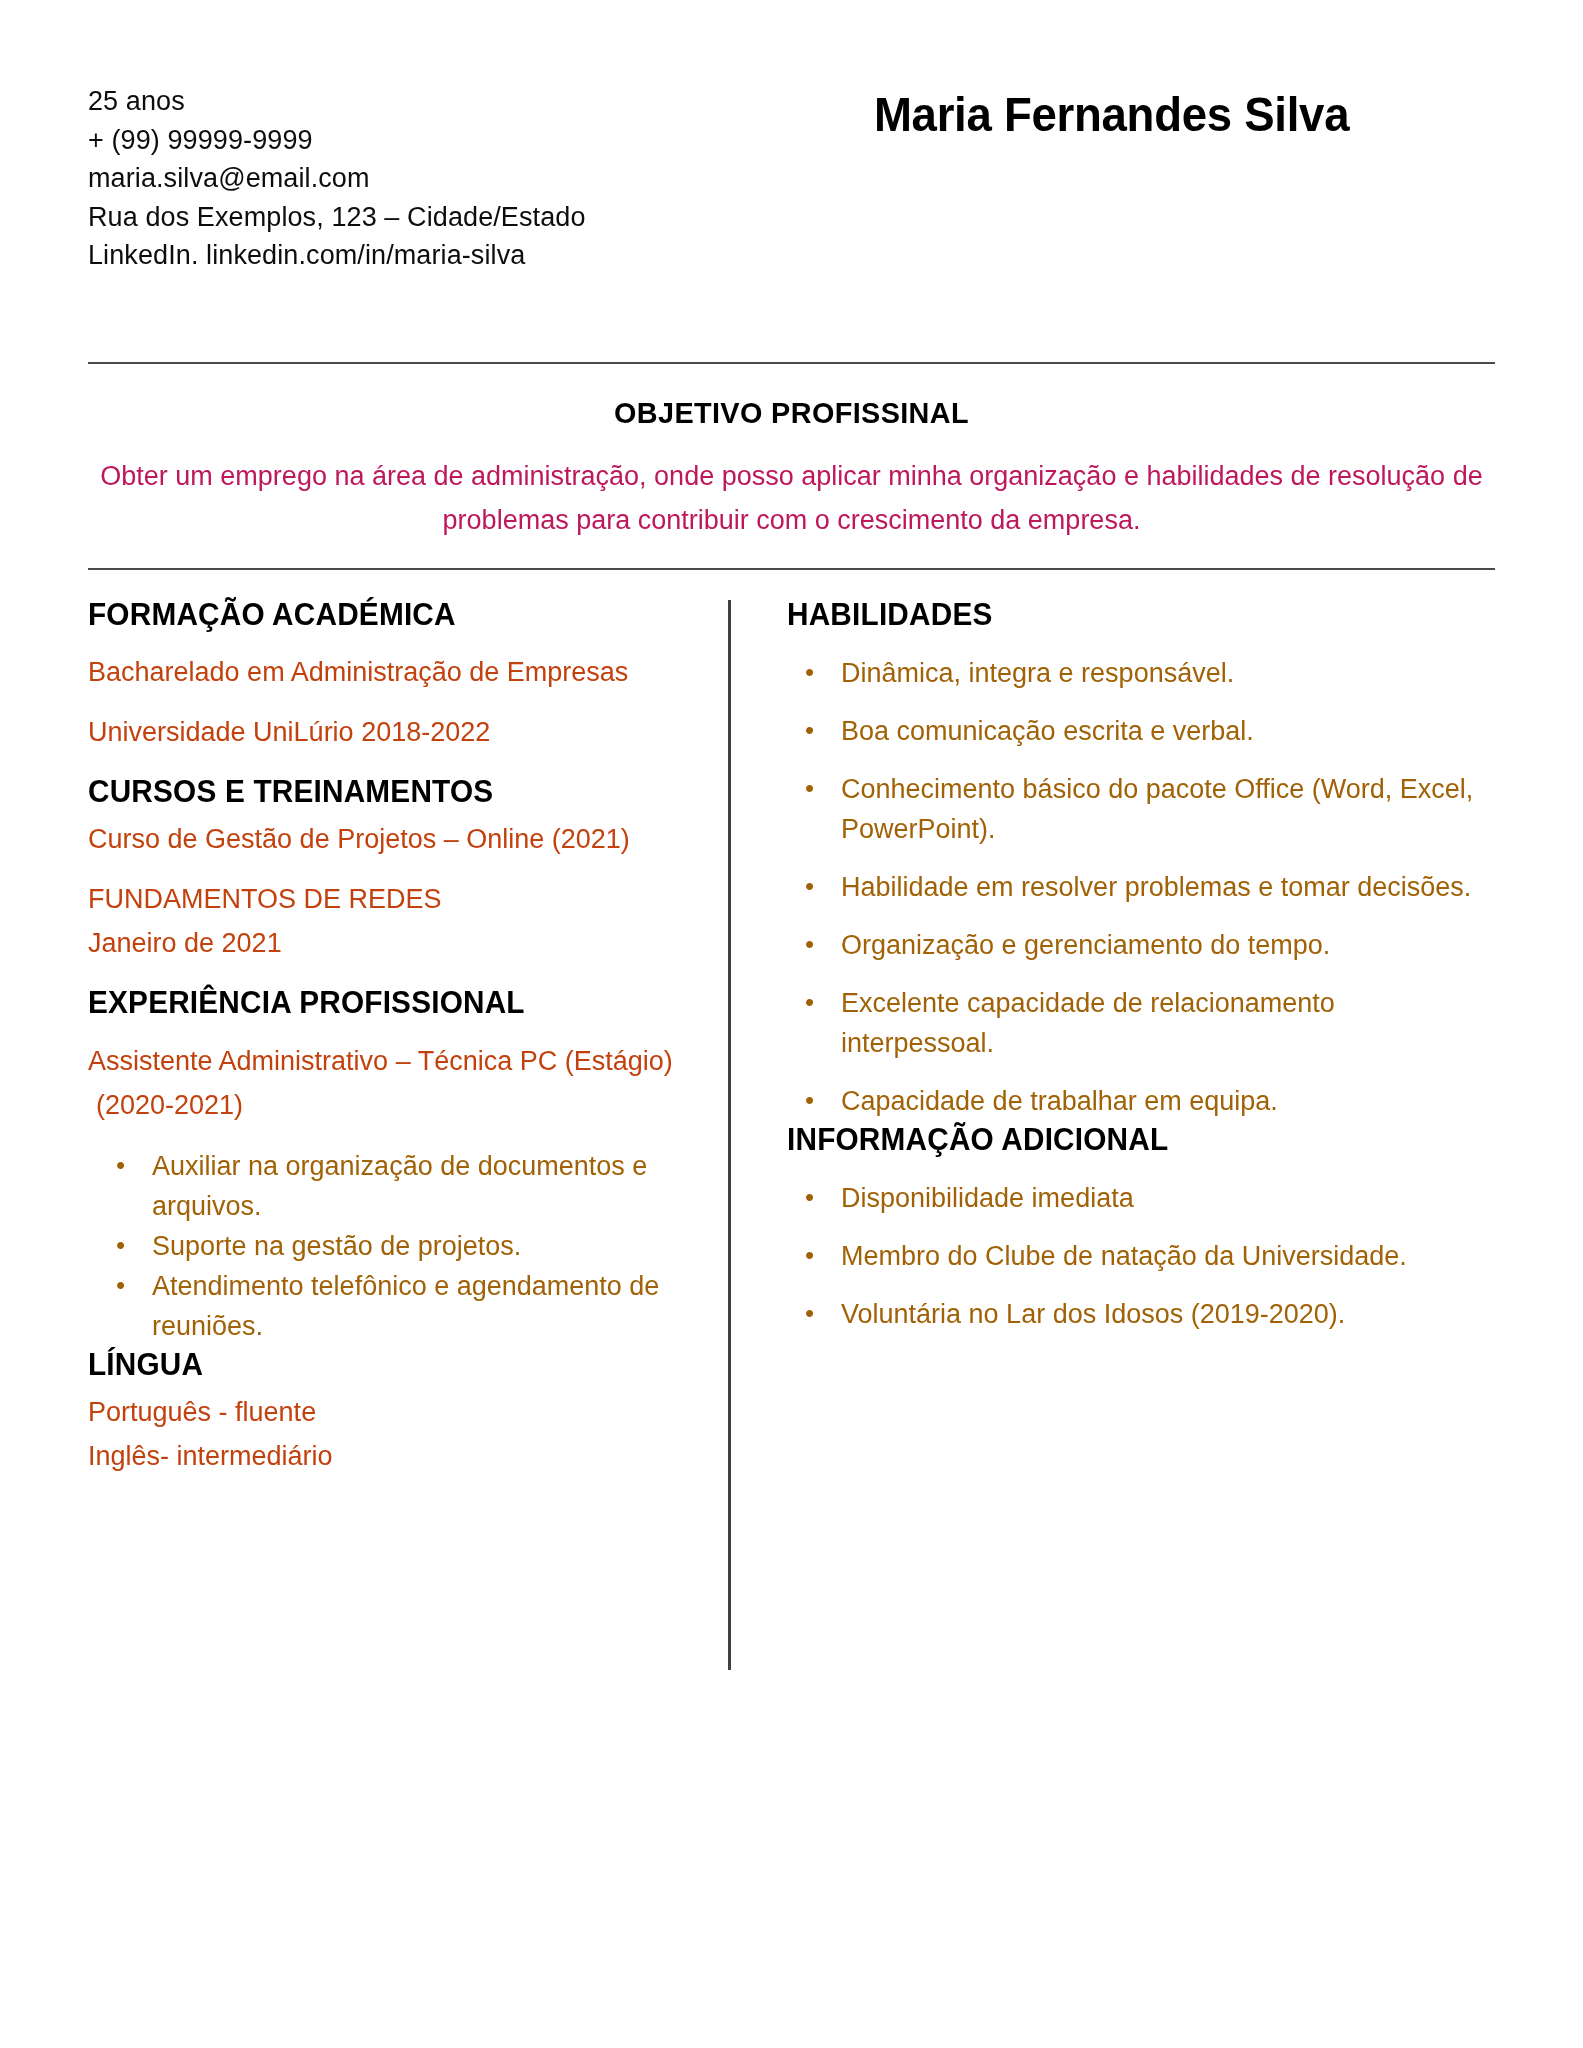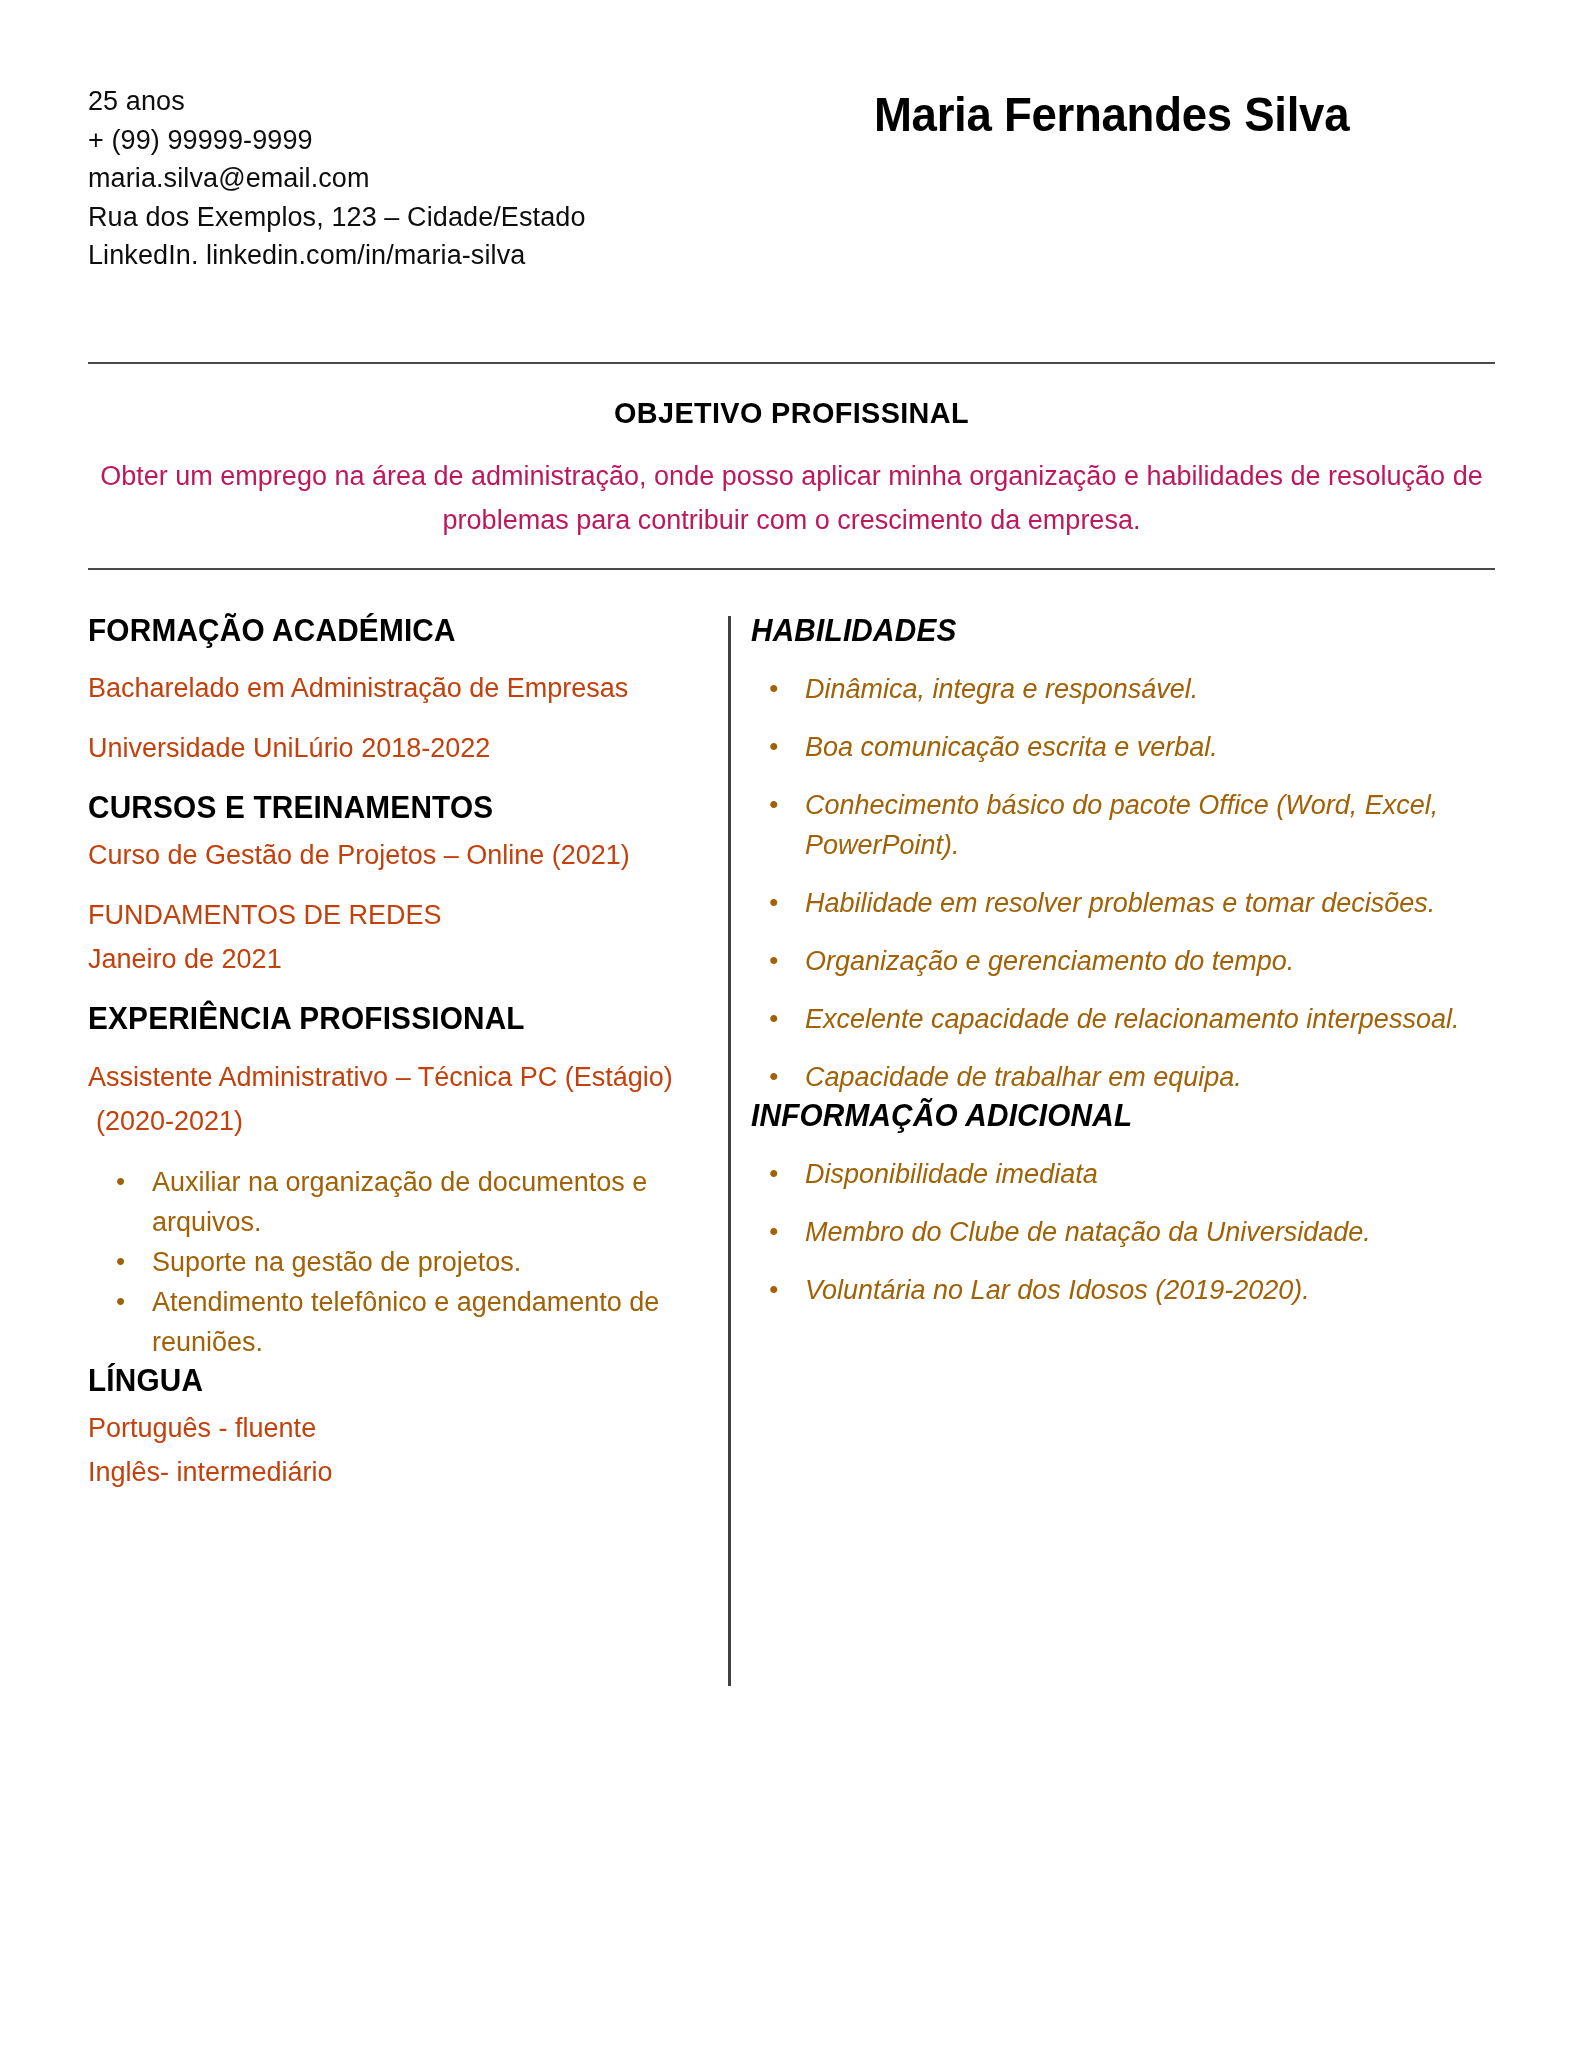--- a/index.html
+++ b/index.html
@@ -82,42 +82,41 @@
     width: 1385px;
     text-align: center;
     font-size: 27px;
     line-height: 44px;
     color: #be185d;
   }
 
   
   .columns {
     display: flex;
-    margin-top: 42px;
+    margin-top: 26px;
     position: relative;
   }
   .col-left {
     width: 640px;
     flex: 0 0 640px;
     padding-right: 40px;
     box-sizing: border-box;
   }
   .divider {
     width: 3px;
     background: #404040;
     flex: 0 0 3px;
     align-self: stretch;
     margin-top: 4px;
     height: 1070px;
   }
   .col-right {
     flex: 1 1 auto;
-    padding-left: 20px;
+    padding-left: 56px;
     box-sizing: border-box;
-    font-style: italic;
   }
 
   
   h2.section {
     font-size: 31px;
     font-weight: bold;
     letter-spacing: 0.2px;
     margin: 0 0 20px 0;
     transform: scaleX(0.96);
     transform-origin: left center;

